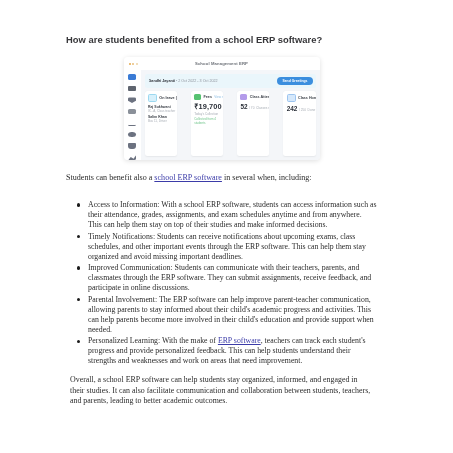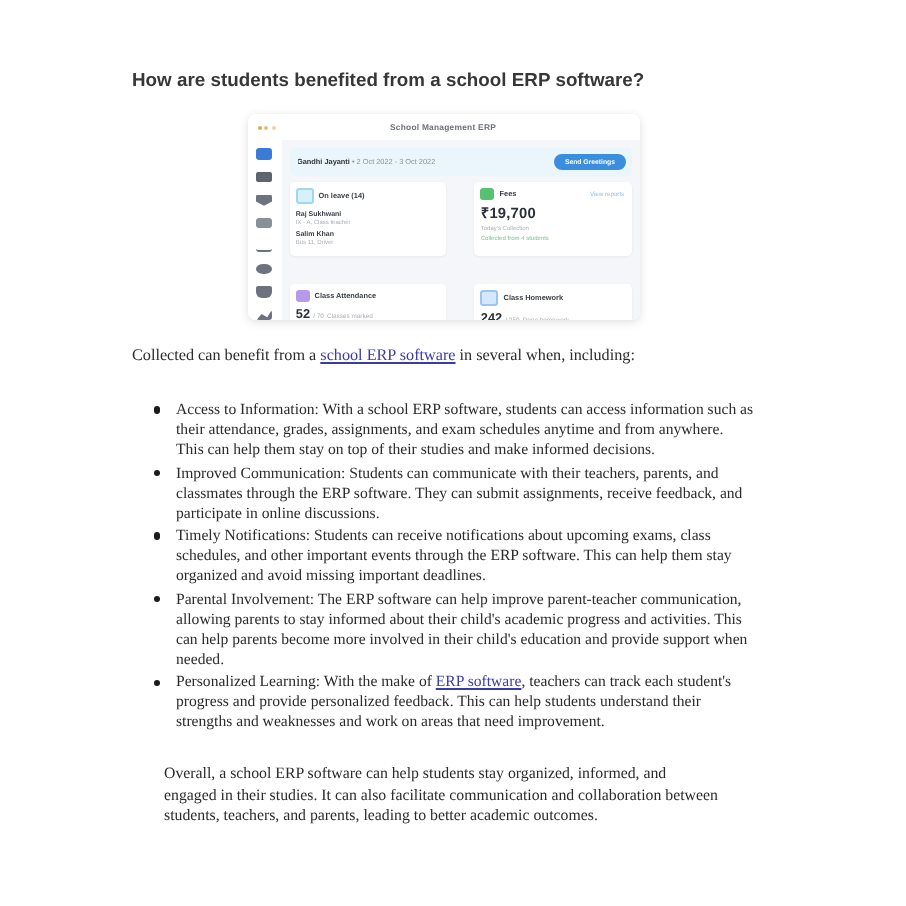--- a/index.html
+++ b/index.html
@@ -144,21 +144,21 @@
     font-size: 3.4px;
     font-weight: bold;
     border-radius: 6px;
     padding: 2px 5px;
     white-space: nowrap;
     flex: 0 0 auto;
   }
 
   .card-grid {
     display: grid;
-    grid-template-columns: 1fr 1fr;
+    grid-template-columns: 1fr 1fr 1fr 1fr;
     gap: 14px;
     flex: 1 1 auto;
   }
   .card {
     background: #ffffff;
     border-radius: 2.5px;
     padding: 3px 3.4px;
     box-shadow: 0 0.5px 1.5px rgba(0,0,0,0.06);
     min-width: 0;
     overflow: hidden;
@@ -281,21 +281,21 @@
     left: -11px;
     top: 3.4px;
     width: 3.4px;
     height: 3.4px;
     border-radius: 50%;
     background: #1b1b1b;
   }
   .outro {
     font-size: 7.9px;
     line-height: 1.32;
-    margin: 16px;
+    margin: 4px;
     color: #2b2b2b;
   }
 </style>
 </head>
 <body>
 
 <div class="page">
 
   <h1 class="article-heading">How are students benefited from a school ERP software?</h1>
 
@@ -380,25 +380,25 @@
               <span class="stat-den">/ 250</span>
               <span class="stat-lbl">Done homework</span>
             </div>
           </div>
 
         </div>
       </main>
     </div>
   </div>
 
-  <p class="lead"><span>Collected can benefit from a </span><a class="link" href="#">school ERP software</a><span> in several when, including:</span></p>
+  <p class="lead"><span>Students can benefit also a </span><a class="link" href="#">school ERP software</a><span> in several when, including:</span></p>
 
   <ul class="bullets">
     <li>Access to Information: With a school ERP software, students can access information such as their attendance, grades, assignments, and exam schedules anytime and from anywhere. This can help them stay on top of their studies and make informed decisions.</li>
+    <li>Timely Notifications: Students can receive notifications about upcoming exams, class schedules, and other important events through the ERP software. This can help them stay organized and avoid missing important deadlines.</li>
     <li>Improved Communication: Students can communicate with their teachers, parents, and classmates through the ERP software. They can submit assignments, receive feedback, and participate in online discussions.</li>
-    <li>Timely Notifications: Students can receive notifications about upcoming exams, class schedules, and other important events through the ERP software. This can help them stay organized and avoid missing important deadlines.</li>
     <li>Parental Involvement: The ERP software can help improve parent-teacher communication, allowing parents to stay informed about their child's academic progress and activities. This can help parents become more involved in their child's education and provide support when needed.</li>
     <li><span>Personalized Learning: With the make of </span><a class="link" href="#">ERP software</a><span>, teachers can track each student's progress and provide personalized feedback. This can help students understand their strengths and weaknesses and work on areas that need improvement.</span></li>
   </ul>
 
   <p class="outro">Overall, a school ERP software can help students stay organized, informed, and engaged in their studies. It can also facilitate communication and collaboration between students, teachers, and parents, leading to better academic outcomes.</p>
 
 </div>
 
 </body></html>

